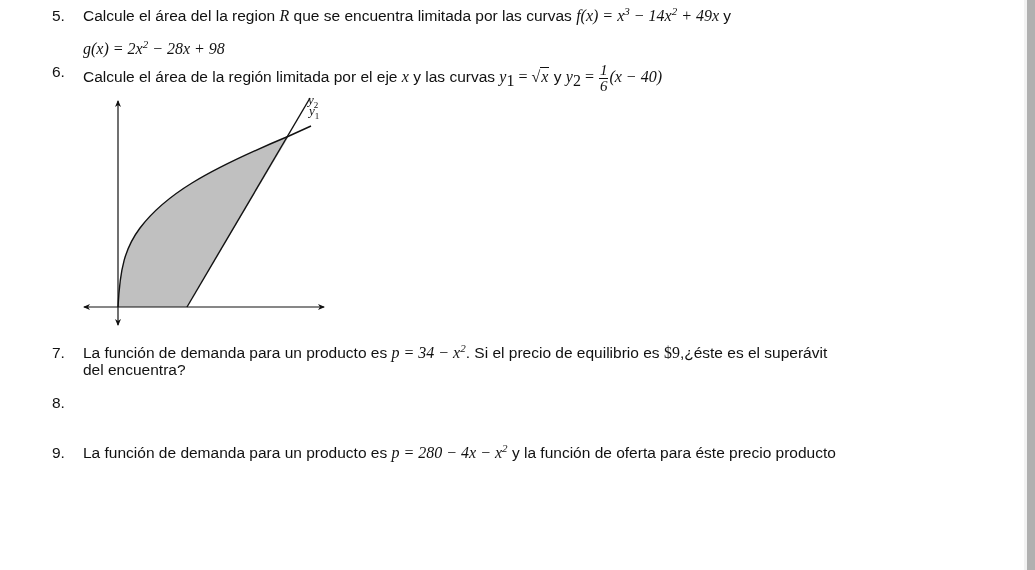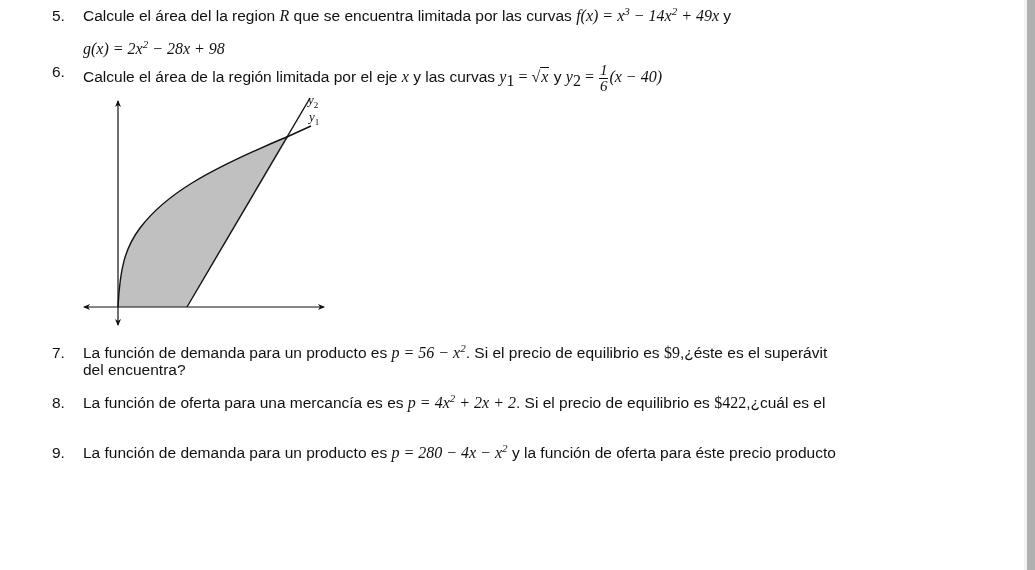--- a/index.html
+++ b/index.html
@@ -65,35 +65,34 @@
 
       <line x1="107" y1="219" x2="230" y2="10" stroke="#111" stroke-width="1.4"></line>
 
       <line x1="38" y1="219" x2="244" y2="219" stroke="#111" stroke-width="1.2" marker-end="url(#arr)"></line>
       <line x1="38" y1="219" x2="4" y2="219" stroke="#111" stroke-width="1.2" marker-end="url(#arr)"></line>
 
       <line x1="38" y1="219" x2="38" y2="13" stroke="#111" stroke-width="1.2" marker-end="url(#arr)"></line>
       <line x1="38" y1="219" x2="38" y2="237" stroke="#111" stroke-width="1.2" marker-end="url(#arr)"></line>
     </svg>
     <div style="position:absolute; left:228px; top:4px;" class="lbl"><span>y</span><sub style="font-style:normal;font-size:9px;">2</sub></div>
-    <div style="position:absolute; left:229px; top:21px;text-align:right;" class="lbl"><span>y</span><sub style="font-style:normal;font-size:9px;">1</sub></div>
+    <div style="position:absolute; left:229px; top:15px;text-align:right;" class="lbl"><span>y</span><sub style="font-style:normal;font-size:9px;">1</sub></div>
   </div>
 
   <div class="item" style="top:344px;">
     <span class="num">7.</span>
     <div class="body">
-      <div><span>La función de demanda para un producto es </span><span class="m"><span>p = 56 − x</span><sup>2</sup></span><span>. Si el precio de equilibrio es </span><span class="r">$9</span><span>,¿éste es el superávit</span></div>
+      <div><span>La función de demanda para un producto es </span><span class="m"><span>p = 34 − x</span><sup>2</sup></span><span>. Si el precio de equilibrio es </span><span class="r">$9</span><span>,¿éste es el superávit</span></div>
       <div>del encuentra?</div>
     </div>
   </div>
 
   <div class="item" style="top:394px;">
     <span class="num">8.</span>
     <div class="body">
-      <div><span>La función de oferta para una mercancía es es </span><span class="m"><span>p = 4x</span><sup>2</sup><span> + 2x + 2</span></span><span>. Si el precio de equilibrio es </span><span class="r">$422</span><span>,¿cuál es el</span></div>
     </div>
   </div>
 
   <div class="item" style="top:444px;">
     <span class="num">9.</span>
     <div class="body">
       <div><span>La función de demanda para un producto es </span><span class="m"><span>p = 280 − 4x − x</span><sup>2</sup></span><span> y la función de oferta para éste precio producto</span></div>
     </div>
   </div>
 

